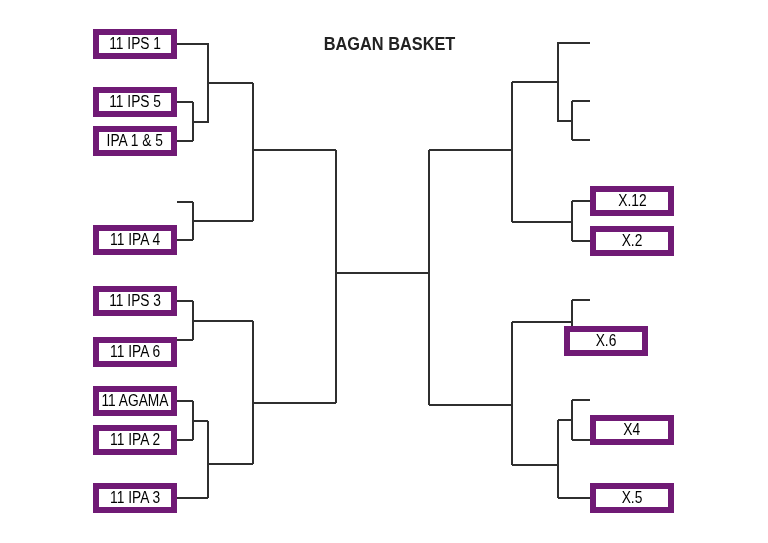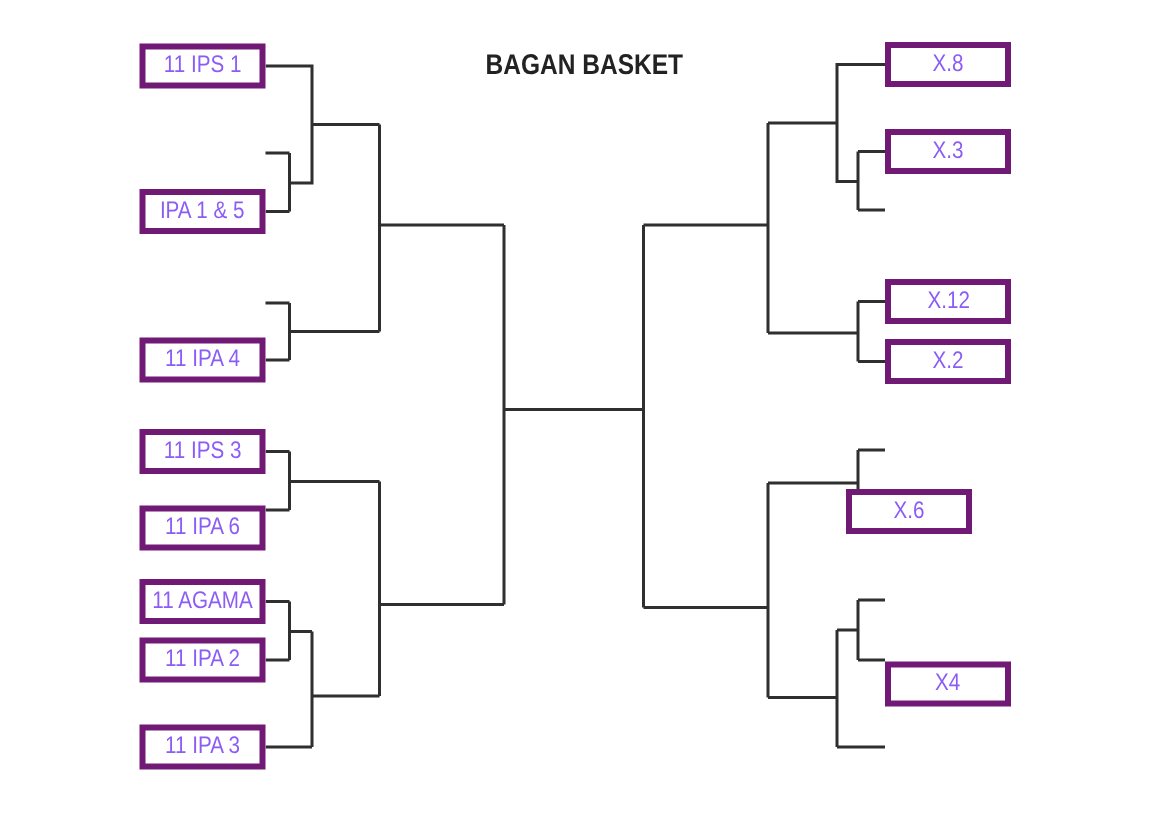--- a/index.html
+++ b/index.html
@@ -37,27 +37,27 @@
     display: inline-block;
     transform: scaleX(0.86);
     transform-origin: center center;
     white-space: nowrap;
   }
   .box {
     position: absolute;
     width: 84px;
     height: 30px;
     box-sizing: border-box;
-    border: 4px solid #701a75;
+    border: 6px solid #701a75;
     background: #ffffff;
     display: flex;
     align-items: center;
     justify-content: center;
     font-size: 16px;
-    color: #8b5cf6;
+    color: #000000;
   }
 </style>
 </head>
 <body>
 
 <div class="canvas">
 
   <svg class="lines" width="768" height="543" viewBox="0 0 768 543">
     <g stroke="#2f2f2f" stroke-width="2" fill="none">
 
@@ -81,20 +81,23 @@
 
       <path d="M429 150 V405"></path>
     </g>
   </svg>
 
   <div class="title"><span class="lbl">BAGAN BASKET</span></div>
 
   <div class="box" style="left:93px;top:29px">
       <span class="lbl">11 IPS 1</span>
     </div>
+  <div class="box" style="left:93px;top:87px">
+      <span class="lbl">11 IPS 5</span>
+    </div>
   <div class="box" style="left:93px;top:126px">
       <span class="lbl">IPA 1 &amp; 5</span>
     </div>
   <div class="box" style="left:93px;top:225px">
       <span class="lbl">11 IPA 4</span>
     </div>
   <div class="box" style="left:93px;top:286px">
       <span class="lbl">11 IPS 3</span>
     </div>
   <div class="box" style="left:93px;top:337px">
@@ -103,32 +106,29 @@
   <div class="box" style="left:93px;top:386px">
       <span class="lbl">11 AGAMA</span>
     </div>
   <div class="box" style="left:93px;top:425px">
       <span class="lbl">11 IPA 2</span>
     </div>
   <div class="box" style="left:93px;top:483px">
       <span class="lbl">11 IPA 3</span>
     </div>
 
-  <div class="box" style="left:590px;top:28px">
-      <span class="lbl">X.8</span>
-    </div>
-  <div class="box" style="left:590px;top:86px">
-      <span class="lbl">X.3</span>
-    </div>
   <div class="box" style="left:590px;top:186px">
       <span class="lbl">X.12</span>
     </div>
   <div class="box" style="left:590px;top:226px">
       <span class="lbl">X.2</span>
     </div>
   <div class="box" style="left:564px;top:326px">
       <span class="lbl">X.6</span>
     </div>
-  <div class="box" style="left:590px;top:441px">
+  <div class="box" style="left:590px;top:415px">
       <span class="lbl">X4</span>
+    </div>
+  <div class="box" style="left:590px;top:483px">
+      <span class="lbl">X.5</span>
     </div>
 
 </div>
 
 </body></html>

